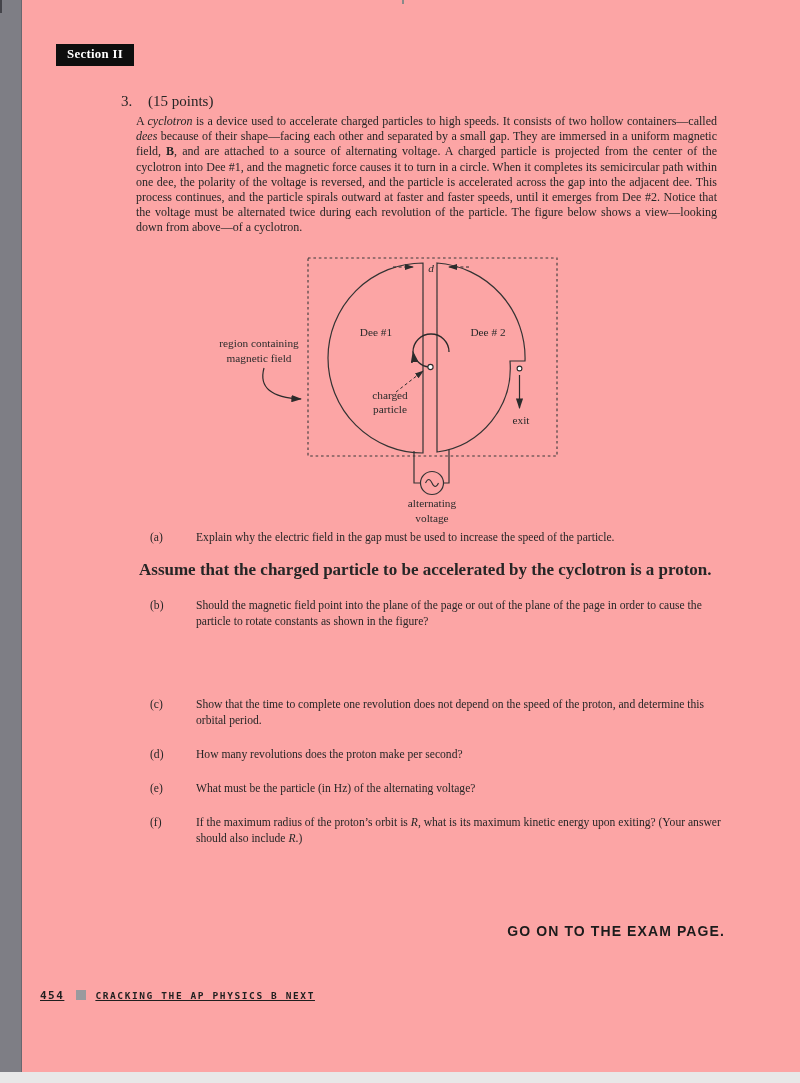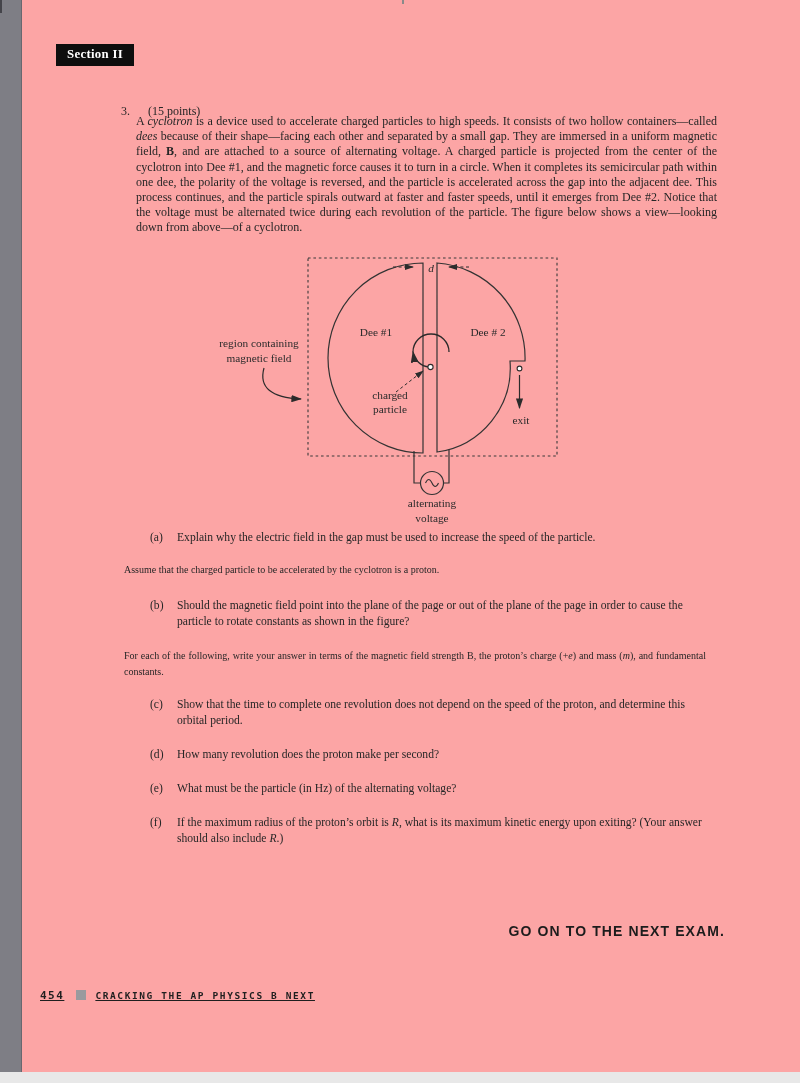--- a/index.html
+++ b/index.html
@@ -8,32 +8,32 @@
     font-family:"Liberation Serif","DejaVu Serif",serif; color:#262626;
     overflow:hidden; margin:0 auto;
   }
   .spine{position:absolute;left:0;top:0;width:21px;height:1083px;background:#7e7e85;border-right:1.5px solid #68686f;}
   .tick-tl{position:absolute;left:0;top:0;width:2px;height:13px;background:#44444a;}
   .tick-tm{position:absolute;left:402px;top:0;width:2px;height:4px;background:#8a8a8a;}
   .badge{
     position:absolute;left:56px;top:44px;background:#0e0e0e;color:#ffffff;
     font-size:12.8px;font-weight:bold;padding:3px 11px 4px 11px;letter-spacing:.3px;
   }
-  .qhead{position:absolute;left:121px;top:104px;font-size:12px;}
+  .qhead{position:absolute;left:121px;top:93px;font-size:15px;}
   .qhead .qnum{display:inline-block;width:27px;}
   .intro{
     position:absolute;left:124px;top:114px;width:581px;
     font-size:12px;line-height:15.2px;text-align:justify;margin-left:12px;
   }
-  .flushpara{position:absolute;left:124px;font-size:10px;line-height:15.6px;}
+  .flushpara{position:absolute;left:139px;font-size:17px;line-height:15.6px;font-weight:bold;}
   .assume{top:562px;width:600px;}
   .foreach{top:648px;width:582px;text-align:justify;}
   .part{position:absolute;left:150px;font-size:11.6px;line-height:15.6px;}
   .part .plabel{position:absolute;left:0;top:0;}
-  .part .ptext{margin-left:27px;width:538px;}
+  .part .ptext{margin-left:46px;width:538px;}
   .pa{top:530px}.pb{top:598px}.pc{top:697px}.pd{top:747px}.pe{top:781px}.pf{top:815px}
   .it{font-style:italic;}
   .bd{font-weight:bold;}
   .goon{
     position:absolute;right:75px;top:923px;
     font-family:"Liberation Sans","DejaVu Sans",sans-serif;
     font-weight:bold;font-size:14px;letter-spacing:1.1px;color:#1c1c1c;
   }
   .footer{
     position:absolute;left:40px;top:988px;height:14px;display:flex;align-items:center;
@@ -115,46 +115,43 @@
     <div class="ptext">Explain why the electric field in the gap must be used to increase the speed of the particle.</div>
   </div>
 
   <div class="flushpara assume">Assume that the charged particle to be accelerated by the cyclotron is a proton.</div>
 
   <div class="part pb">
     <span class="plabel">(b)</span>
     <div class="ptext">Should the magnetic field point into the plane of the page or out of the plane of the page in order to cause the particle to rotate constants as shown in the figure?</div>
   </div>
 
-  <div class="flushpara foreach">
-    <span>For each of the following, write your answer in terms of the magnetic field strength B, the proton’s charge (+</span><span class="it">e</span><span>) and mass (</span><span class="it">m</span><span>), and fundamental constants.</span>
-  </div>
 
   <div class="part pc">
     <span class="plabel">(c)</span>
     <div class="ptext">Show that the time to complete one revolution does not depend on the speed of the proton, and determine this orbital period.</div>
   </div>
 
   <div class="part pd">
     <span class="plabel">(d)</span>
-    <div class="ptext">How many revolution does the proton make per second?</div>
+    <div class="ptext">How many revolutions does the proton make per second?</div>
   </div>
 
   <div class="part pe">
     <span class="plabel">(e)</span>
     <div class="ptext">What must be the particle (in Hz) of the alternating voltage?</div>
   </div>
 
   <div class="part pf">
     <span class="plabel">(f)</span>
     <div class="ptext">
       <span>If the maximum radius of the proton’s orbit is </span><span class="it">R</span><span>, what is its maximum kinetic energy upon exiting? (Your answer should also include </span><span class="it">R</span><span>.)</span>
     </div>
   </div>
 
-  <div class="goon">GO ON TO THE NEXT EXAM.</div>
+  <div class="goon">GO ON TO THE EXAM PAGE.</div>
 
   <div class="footer">
     <span class="pgnum">454</span>
     <span class="sq"></span>
     <span class="booktitle">CRACKING THE AP PHYSICS B NEXT</span>
   </div>
 </div>
 
 </body></html>

